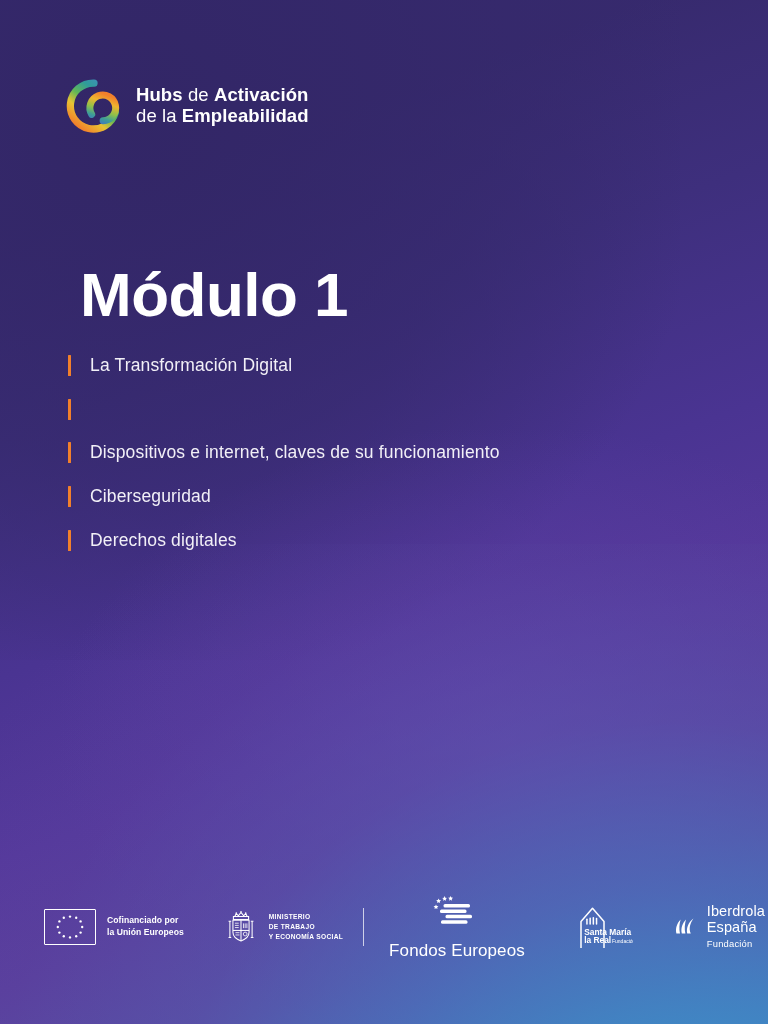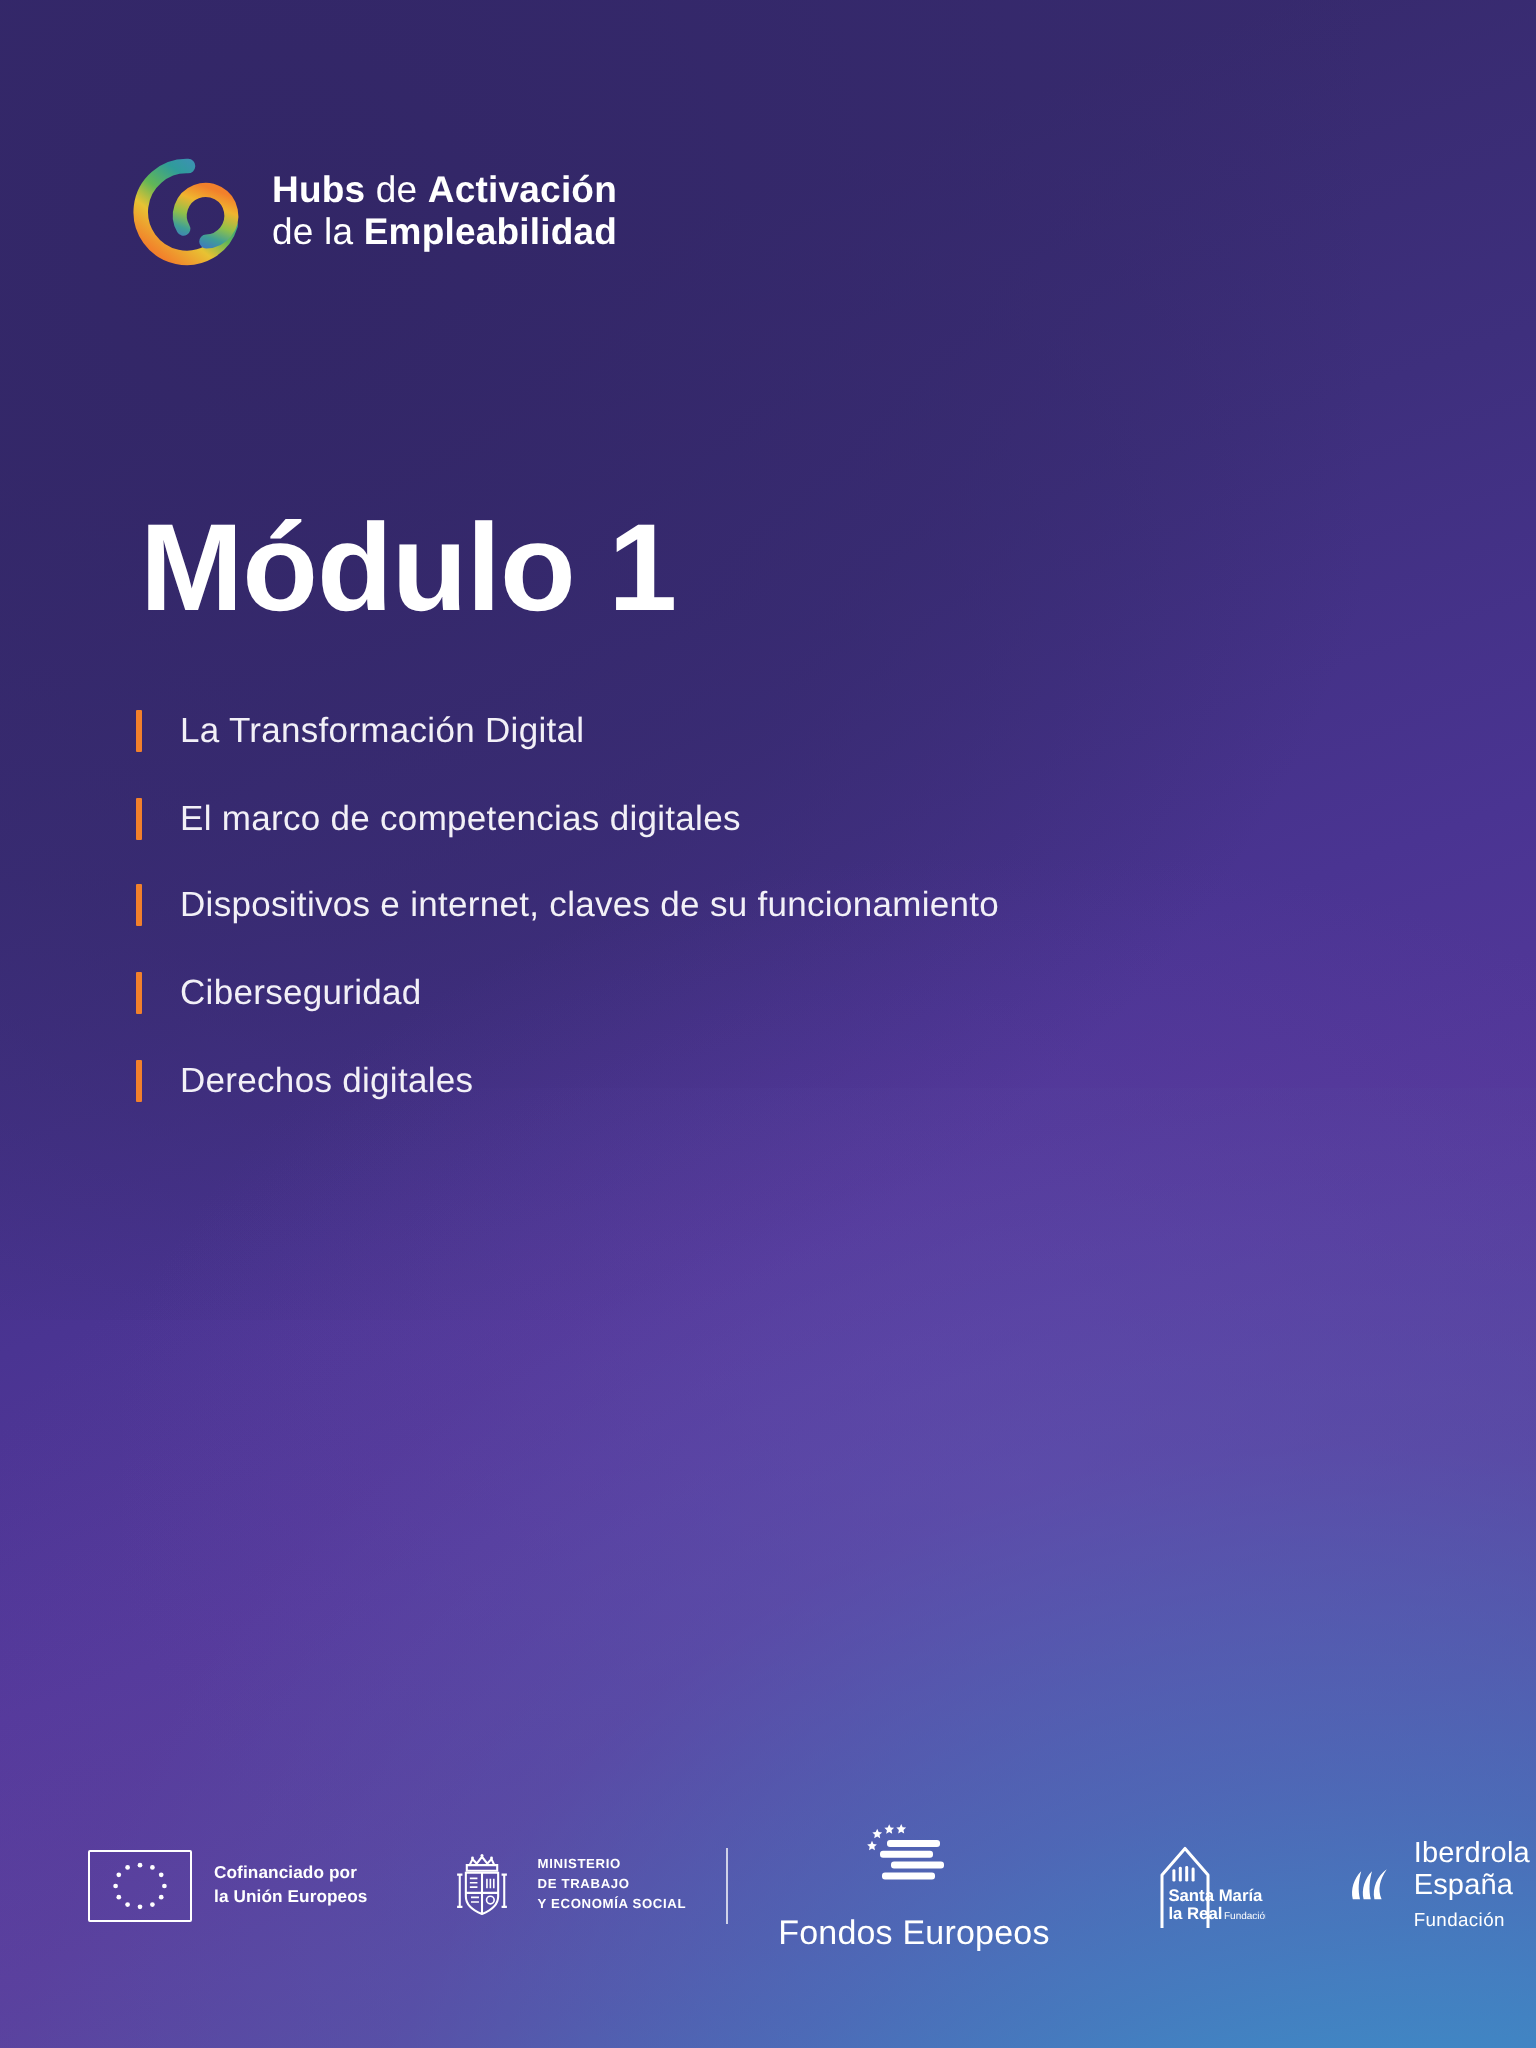--- a/index.html
+++ b/index.html
@@ -91,21 +91,21 @@
   }
   .brand-line { font-size: 18.5px; white-space: nowrap; }
   .bt-bold   { font-weight: 700; }
   .bt-light  { font-weight: 400; }
 
   
   .module-title {
     position: absolute;
     left: 70px;
     top: 252px;
-    margin: 0;
+    margin: 10px;
     color: #ffffff;
     font-size: 62px;
     font-weight: 700;
     letter-spacing: -0.5px;
     line-height: 1.05;
   }
 
   
   .topic-list {
     position: absolute;
@@ -139,21 +139,20 @@
 
   
   .footer {
     position: absolute;
     left: 0;
     right: 0;
     top: 896px;
     height: 62px;
     display: flex;
     align-items: center;
-    margin-top: 16px;
   }
   .f-logo { display: flex; align-items: center; flex: none; }
 
   
   .eu-logo { margin-left: 44px; gap: 11px; }
   .eu-flag {
     width: 50px;
     height: 34px;
     border: 1.4px solid #ffffff;
     border-radius: 1px;
@@ -255,21 +254,20 @@
 
   <h1 class="module-title">Módulo 1</h1>
 
   <ul class="topic-list">
     <li class="topic-item">
       <span class="topic-bar"></span>
       <span class="topic-label">La Transformación Digital</span>
     </li>
     <li class="topic-item">
       <span class="topic-bar"></span>
-      <span class="topic-label">El marco de competencias digitales</span>
     </li>
     <li class="topic-item">
       <span class="topic-bar"></span>
       <span class="topic-label">Dispositivos e internet, claves de su funcionamiento</span>
     </li>
     <li class="topic-item">
       <span class="topic-bar"></span>
       <span class="topic-label">Ciberseguridad</span>
     </li>
     <li class="topic-item">

